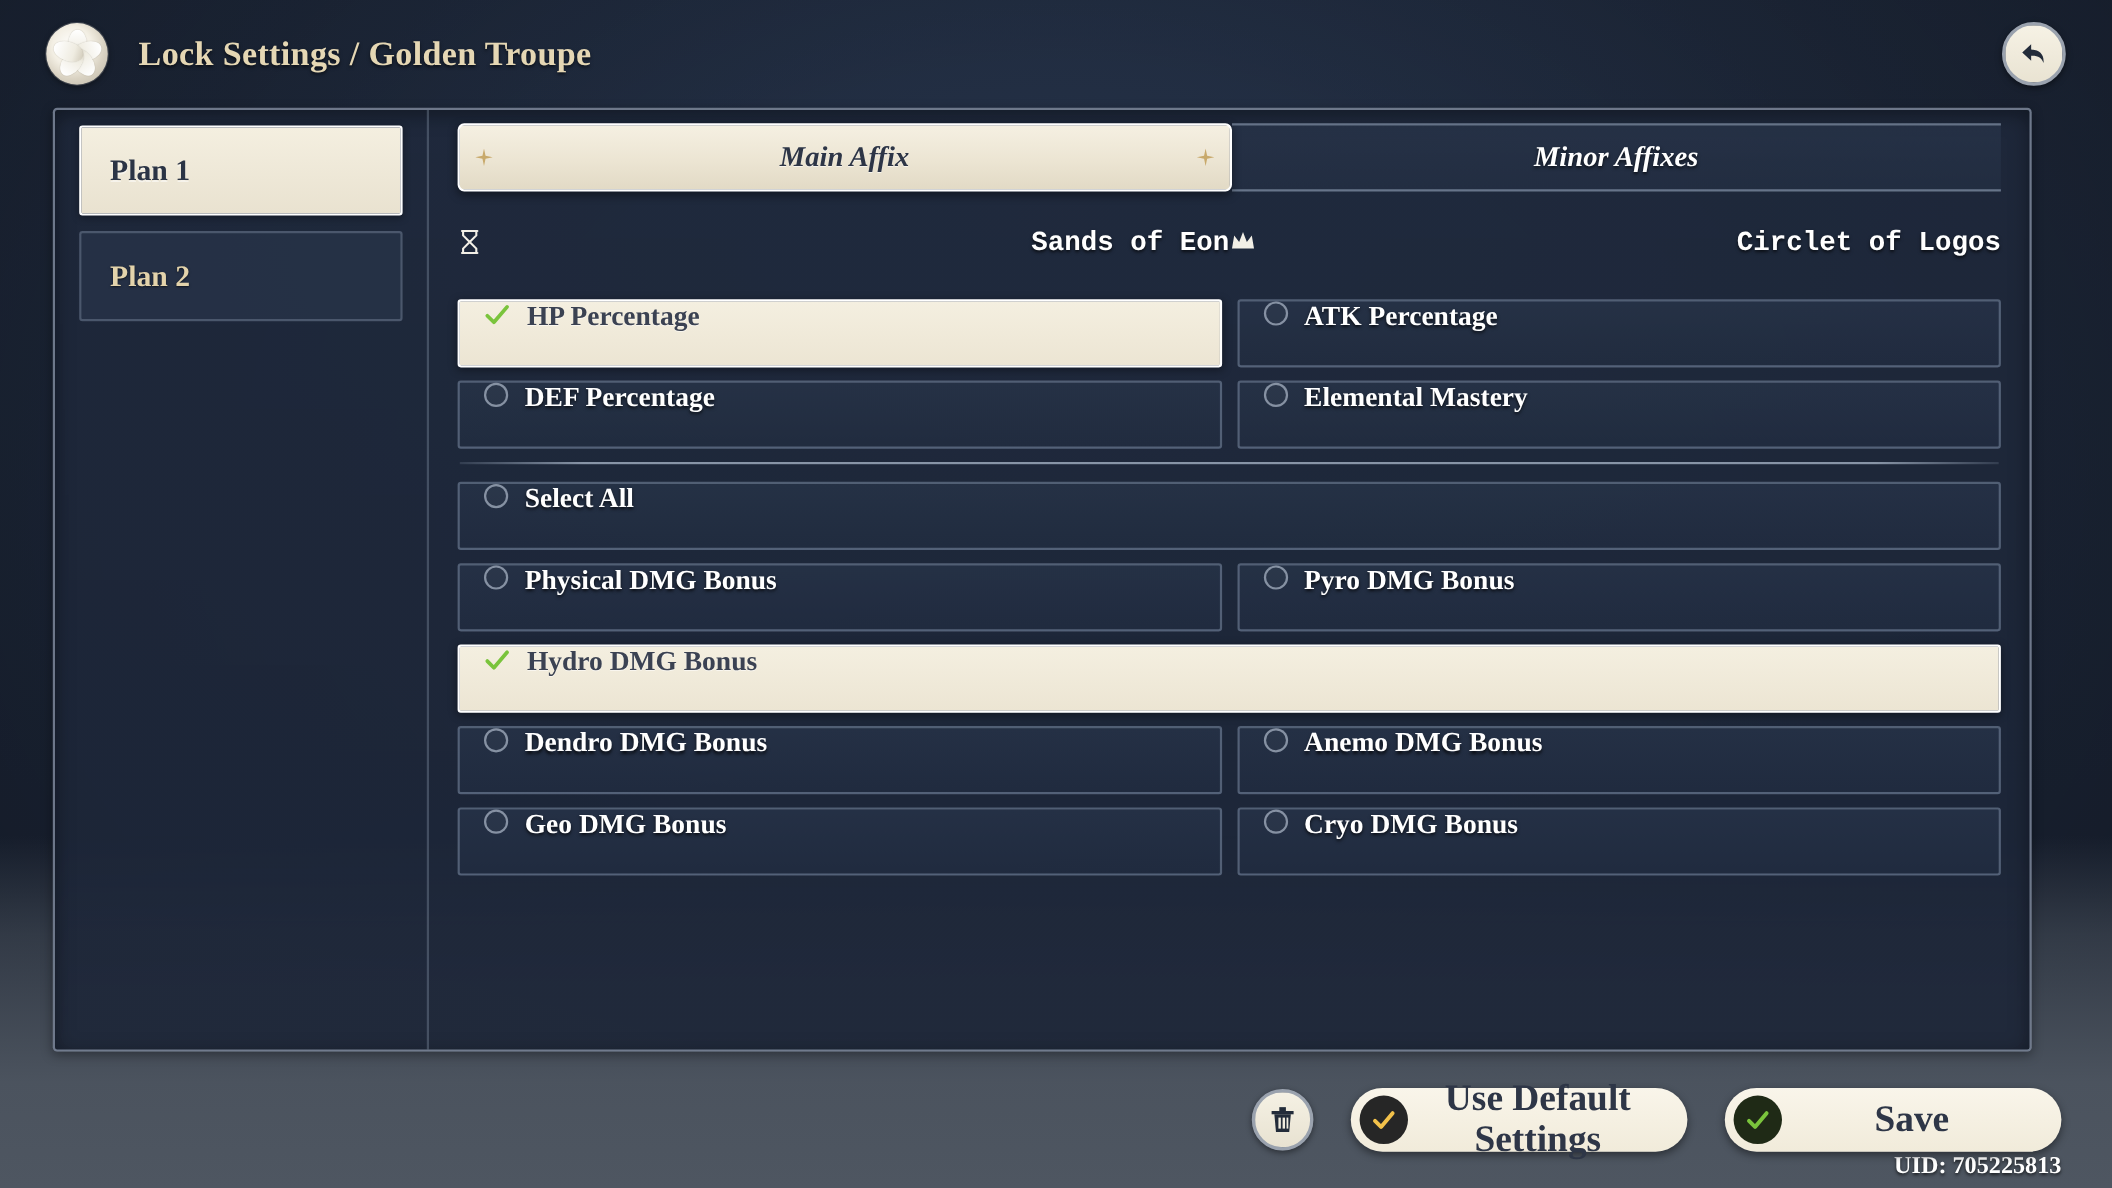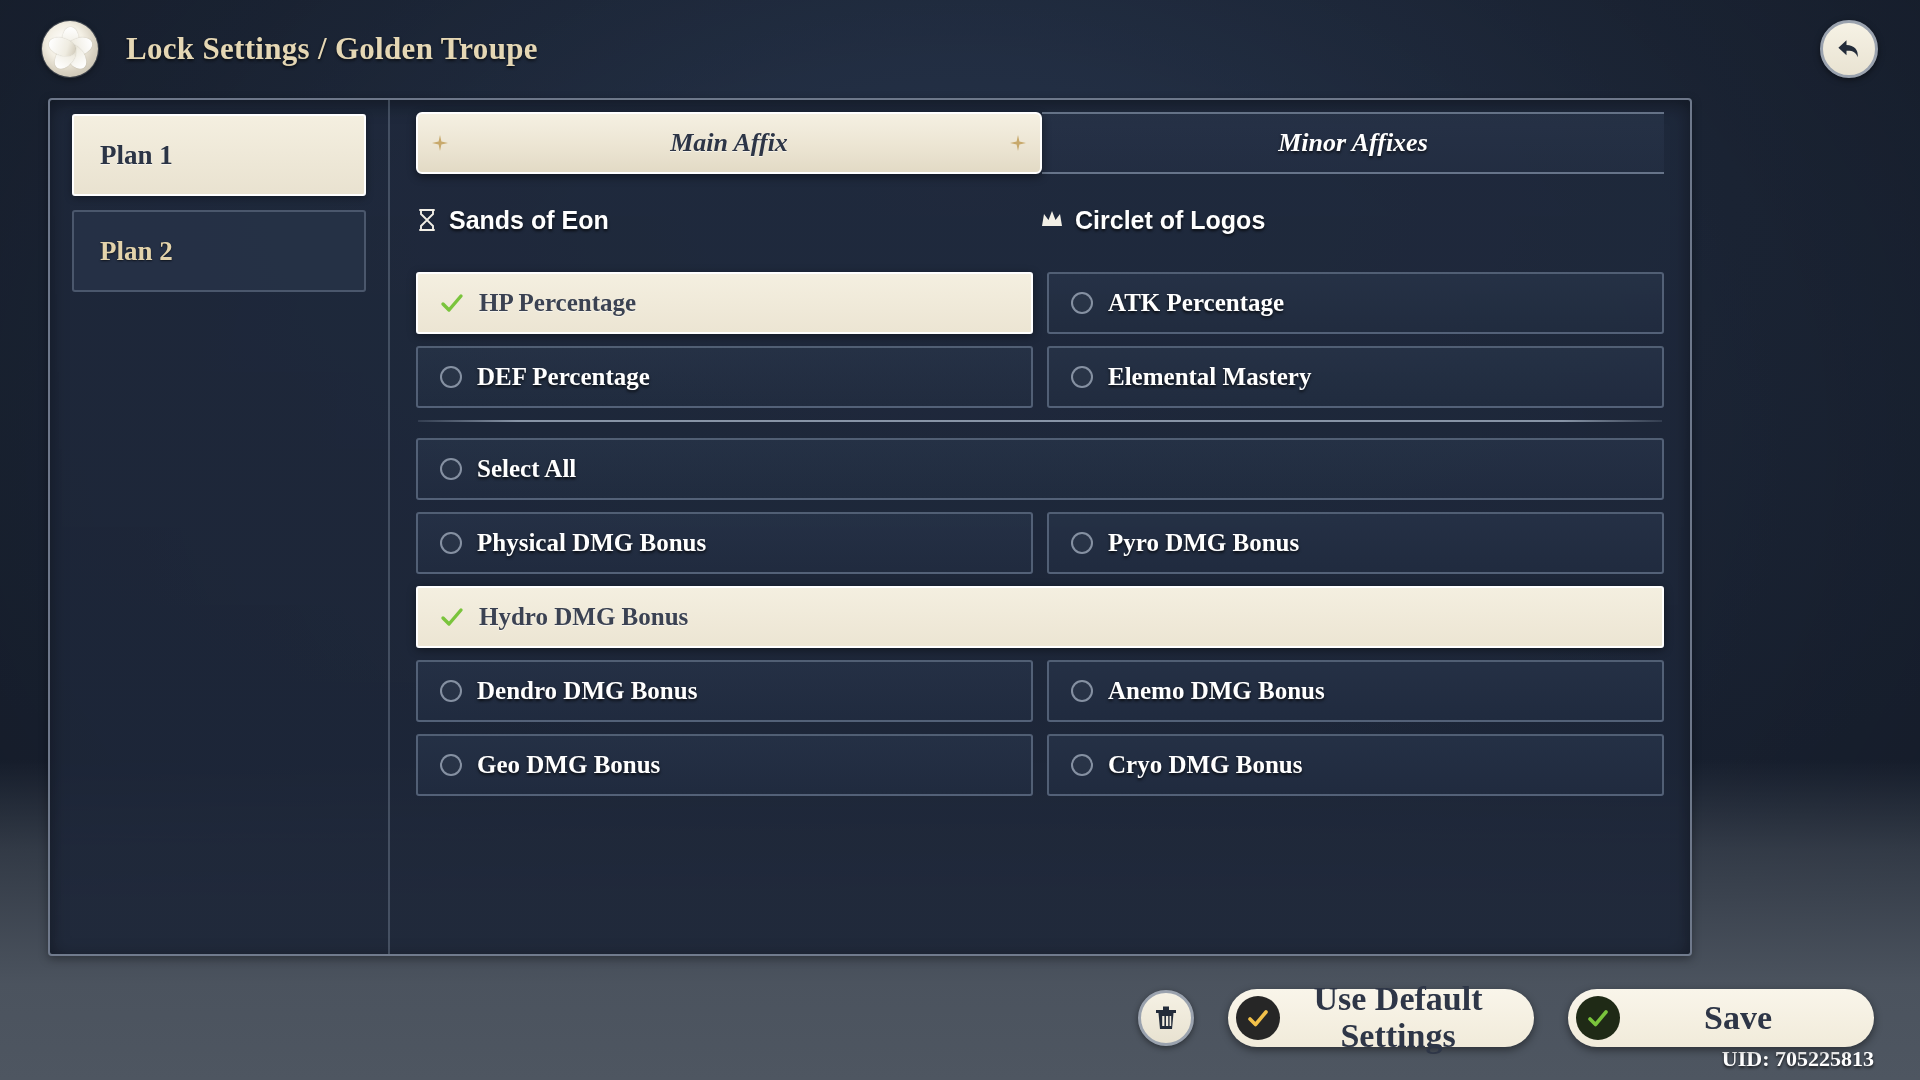--- a/index.html
+++ b/index.html
@@ -61,21 +61,21 @@
     width:58px; height:58px; border-radius:50%;
     background:linear-gradient(180deg,#f6f2e5 0%,#e9e3d2 100%);
     border:3px solid #9aa2ae;
     box-shadow:0 2px 6px rgba(0,0,0,.5);
     display:flex; align-items:center; justify-content:center;
     cursor:pointer;
   }
 
   
   .panel {
-    position:absolute; left:48px; top:98px; width:1644px; height:858px;
+    position:absolute; left:48px; top:98px; width:1799px; height:858px;
     background:linear-gradient(180deg, rgba(31,41,60,.86) 0%, rgba(29,38,56,.9) 100%);
     border:2px solid rgba(176,188,205,.55);
     border-radius:4px;
     box-shadow:0 4px 18px rgba(0,0,0,.4) inset, 0 3px 10px rgba(0,0,0,.35);
     display:flex;
     z-index:4;
   }
 
   
   .sidebar {
@@ -134,42 +134,42 @@
   .tab.active .spark {
     position:absolute; top:50%; transform:translateY(-50%);
     width:16px; height:16px; color:#c8a96b;
   }
   .tab.active .spark.l { left:14px; }
   .tab.active .spark.r { right:14px; }
 
   
   .subrow { display:flex; height:64px; margin-top:14px; }
   .subtab {
-    flex:1; display:flex; align-items:center; justify-content:flex-start; gap:11px;
-    font-family:Liberation Sans, sans-serif;
+    flex:1; display:flex; align-items:center; justify-content:space-between; gap:11px;
+    font-family:Liberation Mono, monospace;
     font-size:25px; font-weight:700; color:#ffffff;
     text-shadow:0 2px 3px rgba(0,0,0,.7);
     cursor:pointer; position:relative;
   }
   .subtab.active {
     background:linear-gradient(180deg, rgba(92,102,118,.72) 0%, rgba(76,86,102,.72) 100%);
     border-radius:3px 3px 0 0;
   }
   .subtab.active:after {
     content:""; position:absolute; left:0; right:0; bottom:0; height:4px;
     background:linear-gradient(90deg, rgba(226,205,150,.25), #e8d3a0 18%, #f0ddb4 50%, #e8d3a0 82%, rgba(226,205,150,.25));
   }
   .subtab .gicon { font-size:23px; line-height:1; color:#f2efe6; }
 
   
   .options { margin-top:20px; }
   .orow { display:flex; gap:14px; margin-bottom:12px; }
   .opt {
     flex:1; height:62px;
-    display:flex; align-items:center; padding-left:22px; gap:15px;
+    display:flex; align-items:flex-start; padding-left:22px; gap:15px;
     font-family:"Liberation Serif", serif;
     font-size:25px; font-weight:700;
     cursor:pointer; border-radius:3px;
   }
   .opt.full { flex:1 1 100%; }
   .opt.off {
     background:linear-gradient(180deg, rgba(38,50,71,.9) 0%, rgba(33,44,64,.9) 100%);
     border:2px solid rgba(141,158,181,.45);
     color:#ffffff;
     text-shadow:0 2px 3px rgba(0,0,0,.75);

